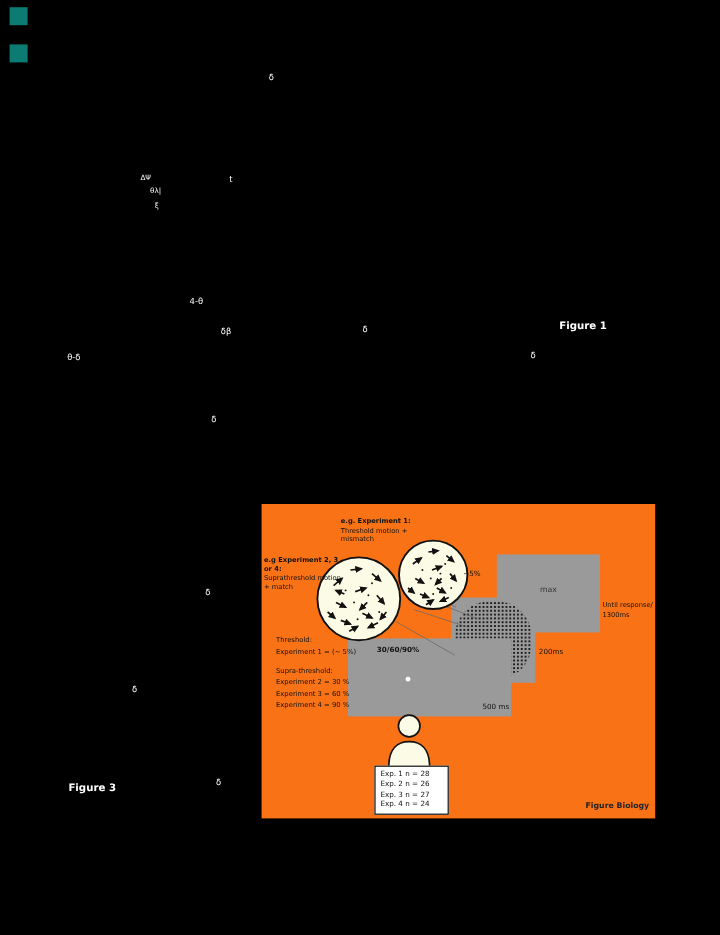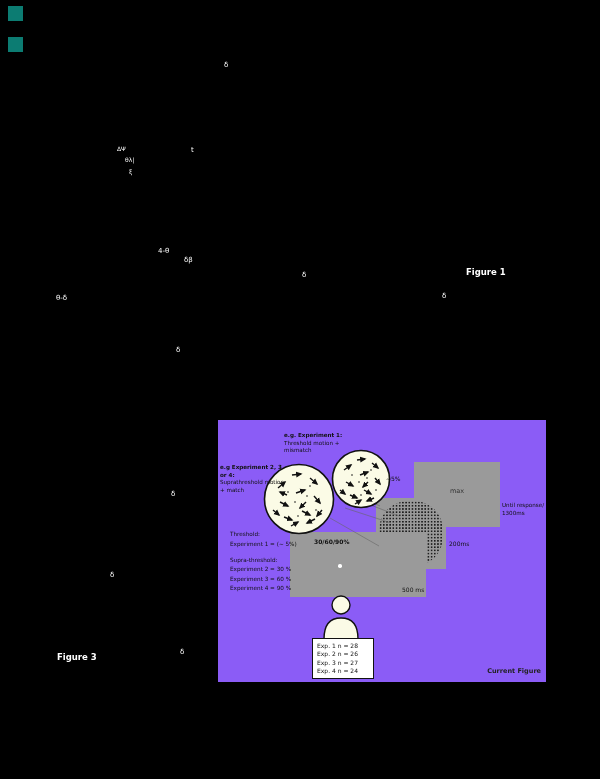--- a/index.html
+++ b/index.html
@@ -9,21 +9,21 @@
 
   .marker { position:absolute; width:15px; height:15px; background:#0c7c72; }
   .m1 { left:8px; top:6px; }
   .m2 { left:8px; top:37px; }
 
   .frag { position:absolute; color:#ffffff; font-size:7px; line-height:8px; white-space:nowrap; }
   .figlabel { position:absolute; color:#ffffff; font-size:8.5px; font-weight:bold; white-space:nowrap; }
 
   
   .panel { position:absolute; left:218px; top:420px; width:328px; height:262px;
-           background:#8b5cf6; color:#111; font-size:6px; }
+           background:#f97316; color:#111; font-size:6px; }
 
   .screen { position:absolute; background:#9a9a9a; }
   .screen-back  { left:196px; top:42px;  width:86px;  height:65px; z-index:1; }
   .screen-mid   { left:158px; top:78px;  width:70px;  height:71px; z-index:2; }
   .screen-front { left:72px;  top:112px; width:136px; height:65px; z-index:4; }
 
   .dotfield { position:absolute; inset:3px; border-radius:45%;
               background-image: radial-gradient(#1e1e1e 0.6px, rgba(0,0,0,0) 0.9px);
               background-size: 3.2px 3.2px; }
   .fixdot { position:absolute; left:48px; top:32px; width:3.5px; height:3.5px;
@@ -59,21 +59,21 @@
 
   <div class="marker m1"></div>
   <div class="marker m2"></div>
 
   <span class="frag" style="left:224px;top:61px">δ</span>
   <span class="frag" style="left:117px;top:145px;font-size:6px">ΔΨ</span>
   <span class="frag" style="left:125px;top:156px;font-size:6px">θλ|</span>
   <span class="frag" style="left:129px;top:168px;font-size:6px">ξ</span>
   <span class="frag" style="left:191px;top:146px">t</span>
   <span class="frag" style="left:158px;top:247px">4-θ</span>
-  <span class="frag" style="left:184px;top:256px">δβ</span>
+  <span class="frag" style="left:184px;top:272px">δβ</span>
   <span class="frag" style="left:302px;top:271px">δ</span>
   <span class="frag" style="left:442px;top:292px">δ</span>
   <span class="frag" style="left:56px;top:294px">θ-δ</span>
   <span class="frag" style="left:176px;top:346px">δ</span>
   <span class="frag" style="left:171px;top:490px">δ</span>
   <span class="frag" style="left:110px;top:571px">δ</span>
   <span class="frag" style="left:180px;top:648px">δ</span>
 
   <span class="figlabel" style="left:466px;top:267px">Figure 1</span>
   <span class="figlabel" style="left:57px;top:652px">Figure 3</span>
@@ -197,16 +197,16 @@
       <path d="M5 45 C5 29 13 24 22 24 C31 24 39 29 39 45 Z" fill="#fbfbe6" stroke="#111" stroke-width="1.4"></path>
     </svg>
 
     <div class="nbox">
       <div>Exp. 1 n = 28</div>
       <div>Exp. 2 n = 26</div>
       <div>Exp. 3 n = 27</div>
       <div>Exp. 4 n = 24</div>
     </div>
 
-    <div class="journal">Current Figure</div>
+    <div class="journal">Figure Biology</div>
   </div>
 
 </div>
 
 </body></html>

